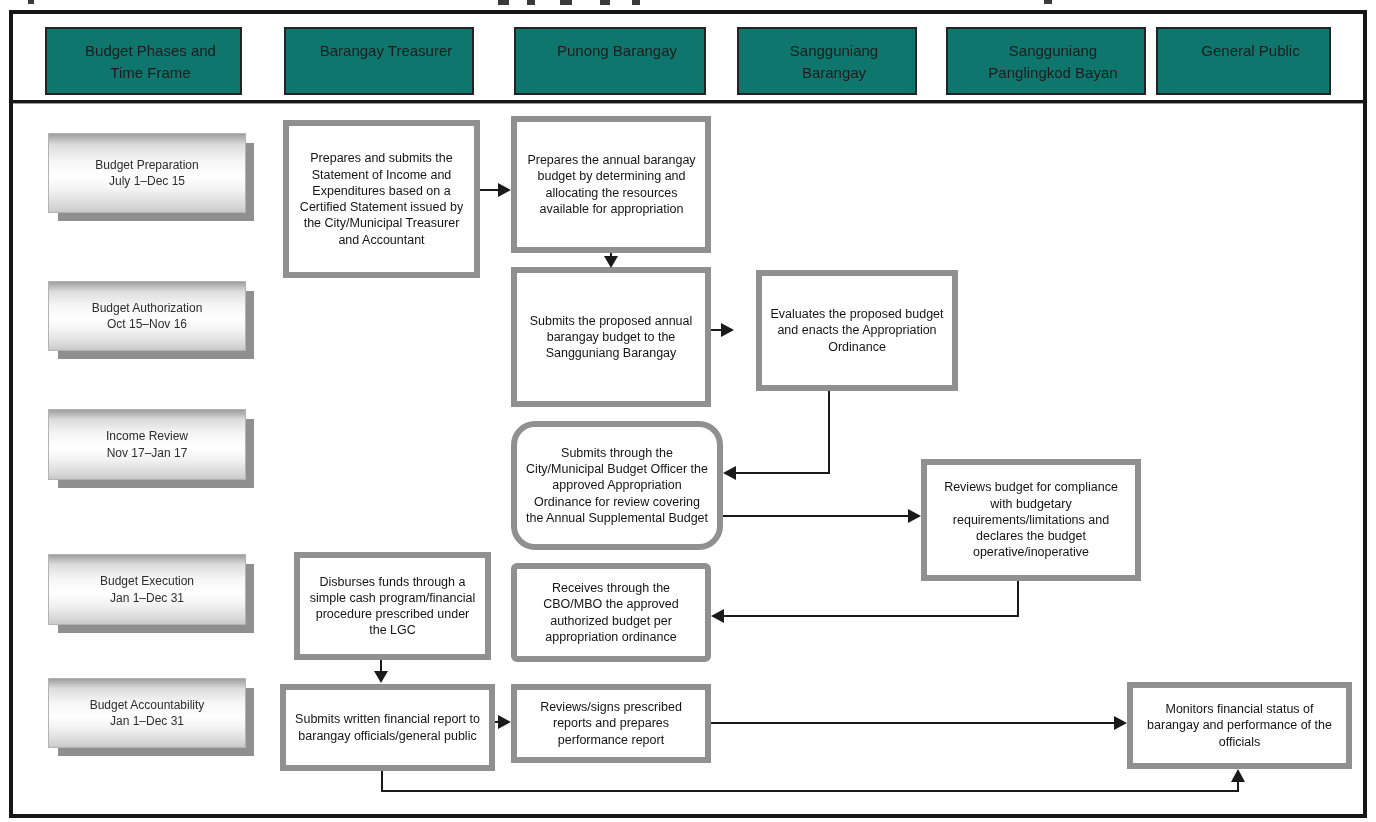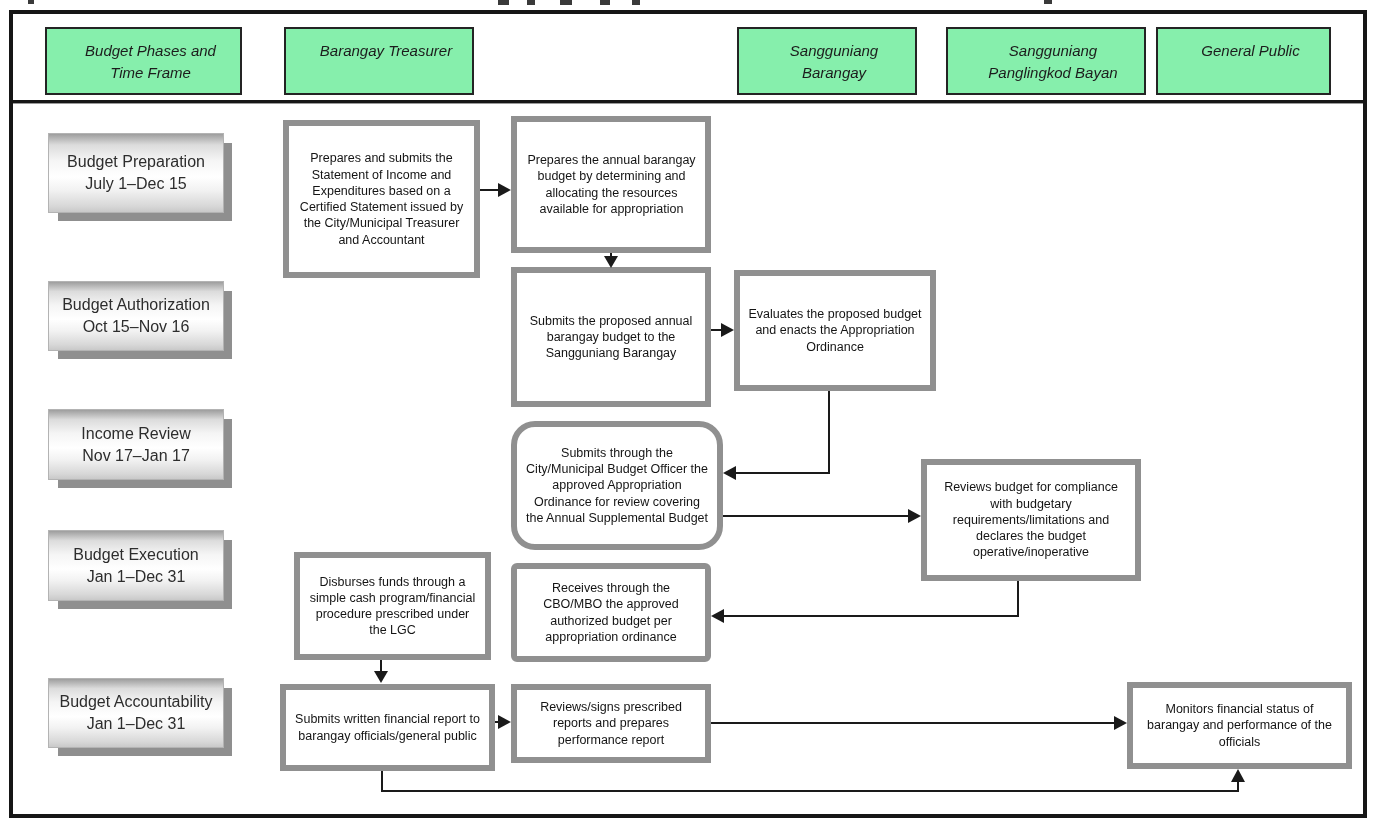--- a/index.html
+++ b/index.html
@@ -13,31 +13,31 @@
     position:relative;width:1376px;height:822px;background:#ffffff;overflow:hidden;
     font-family:"Liberation Sans", sans-serif;color:var(--ink);
   }
   .frag{position:absolute;background:#3a3a3a;}
   .frame{
     position:absolute;left:9px;top:10px;width:1358px;height:808px;
     border:4px solid var(--frame);box-sizing:border-box;pointer-events:none;
   }
   .sep{position:absolute;left:13px;top:100px;width:1350px;height:3px;background:var(--frame);border-bottom:1px solid #9a9a9a;box-sizing:content-box;}
   .colhead{
-    position:absolute;top:27px;height:68px;border:2px solid #242424;background:#86efac;
+    position:absolute;top:27px;height:68px;border:2px solid #242424;background:#0f766e;
     box-sizing:border-box;display:flex;justify-content:center;align-items:flex-start;
-    padding:11px 14px 0 28px;text-align:center;font-size:15px;line-height:1.45;color:#1c1c1c;font-style:italic;
+    padding:11px 14px 0 28px;text-align:center;font-size:15px;line-height:1.45;color:#1c1c1c;
   }
   .phase{
-    position:absolute;left:48px;width:176px;box-sizing:border-box;
+    position:absolute;left:48px;width:198px;box-sizing:border-box;
     border:1px solid #b3b3b3;
     background:linear-gradient(180deg,#9e9e9e 0%,#dcdcdc 14%,#f5f5f5 34%,#ffffff 55%,#f2f2f2 72%,#d8d8d8 92%,#c9c9c9 100%);
     box-shadow:9px 9px 0 -1px var(--pshadow);
     display:flex;flex-direction:column;justify-content:center;align-items:center;
-    text-align:center;font-size:16px;line-height:1.35;color:#2d2d2d;
+    text-align:center;font-size:12px;line-height:1.35;color:#2d2d2d;
   }
   .pbox{
     position:absolute;border:6px solid var(--pborder);background:#fff;box-sizing:border-box;
     display:flex;justify-content:center;align-items:center;text-align:center;
     font-size:12.5px;line-height:1.3;color:#141414;padding:2px 7px;
   }
   .hl{position:absolute;height:2px;background:var(--ink);}
   .vl{position:absolute;width:2px;background:var(--ink);}
   .ar{position:absolute;width:0;height:0;border-top:7px solid transparent;border-bottom:7px solid transparent;border-left:13px solid var(--ink);}
   .al{position:absolute;width:0;height:0;border-top:7px solid transparent;border-bottom:7px solid transparent;border-right:13px solid var(--ink);}
@@ -55,55 +55,56 @@
   <div class="frag" style="left:560px;top:0;width:12px;height:5px;"></div>
   <div class="frag" style="left:600px;top:0;width:10px;height:5px;"></div>
   <div class="frag" style="left:632px;top:0;width:8px;height:5px;"></div>
   <div class="frag" style="left:1044px;top:0;width:8px;height:4px;"></div>
 
   <div class="frame"></div>
   <div class="sep"></div>
 
   <div class="colhead" style="left:45px;width:197px;">Budget Phases and Time Frame</div>
   <div class="colhead" style="left:284px;width:190px;">Barangay Treasurer</div>
+  <div class="colhead" style="left:514px;width:192px;">Punong Barangay</div>
   <div class="colhead" style="left:737px;width:180px;">Sangguniang Barangay</div>
   <div class="colhead" style="left:946px;width:200px;">Sangguniang Panglingkod Bayan</div>
   <div class="colhead" style="left:1156px;width:175px;">General Public</div>
 
   <div class="phase" style="top:133px;height:80px;">
     <span>Budget Preparation</span>
     <span>July 1–Dec 15</span>
   </div>
   <div class="phase" style="top:281px;height:70px;">
     <span>Budget Authorization</span>
     <span>Oct 15–Nov 16</span>
   </div>
   <div class="phase" style="top:409px;height:71px;">
     <span>Income Review</span>
     <span>Nov 17–Jan 17</span>
   </div>
-  <div class="phase" style="top:530px;height:71px;">
+  <div class="phase" style="top:554px;height:71px;">
     <span>Budget Execution</span>
     <span>Jan 1–Dec 31</span>
   </div>
   <div class="phase" style="top:678px;height:70px;">
     <span>Budget Accountability</span>
     <span>Jan 1–Dec 31</span>
   </div>
 
   <div class="pbox" style="left:283px;top:120px;width:197px;height:158px;">
     <span>Prepares and submits the Statement of Income and Expenditures based on a Certified Statement issued by the City/Municipal Treasurer and Accountant</span>
   </div>
   <div class="pbox" style="left:511px;top:116px;width:200px;height:137px;padding-left:8px;">
     <span>Prepares the annual barangay budget by determining and allocating the resources available for appropriation</span>
   </div>
   <div class="pbox" style="left:511px;top:267px;width:200px;height:140px;">
     <span>Submits the proposed annual barangay budget to the Sangguniang Barangay</span>
   </div>
-  <div class="pbox" style="left:734px;top:270px;width:202px;height:121px;">
+  <div class="pbox" style="left:756px;top:270px;width:202px;height:121px;">
     <span>Evaluates the proposed budget and enacts the Appropriation Ordinance</span>
   </div>
   <div class="pbox" style="left:511px;top:421px;width:212px;height:129px;border-radius:24px;">
     <span>Submits through the City/Municipal Budget Officer the approved Appropriation Ordinance for review covering the Annual Supplemental Budget</span>
   </div>
   <div class="pbox" style="left:921px;top:459px;width:220px;height:122px;">
     <span>Reviews budget for compliance with budgetary requirements/limitations and declares the budget operative/inoperative</span>
   </div>
   <div class="pbox" style="left:294px;top:552px;width:197px;height:108px;">
     <span>Disburses funds through a simple cash program/financial procedure prescribed under the LGC</span>

